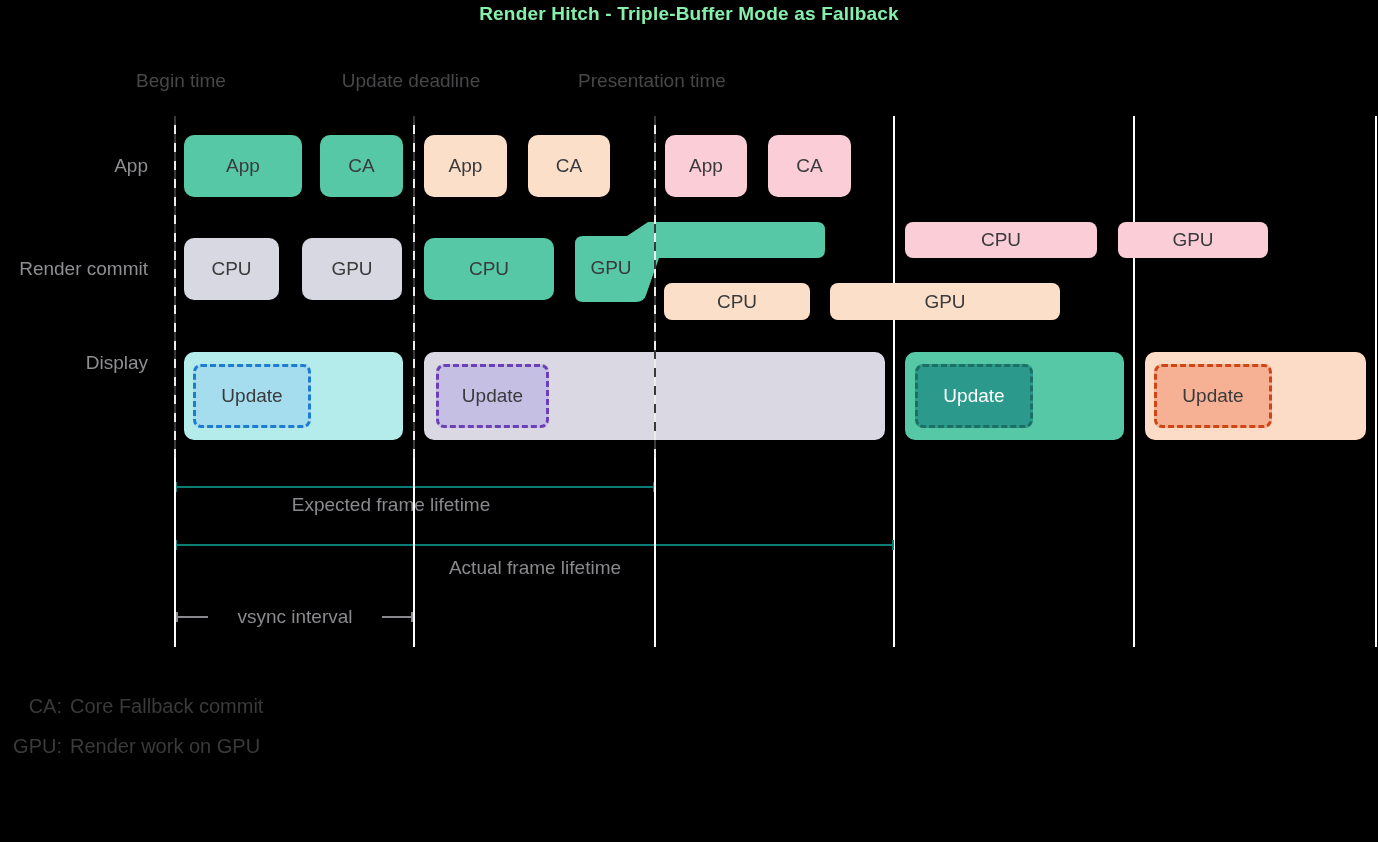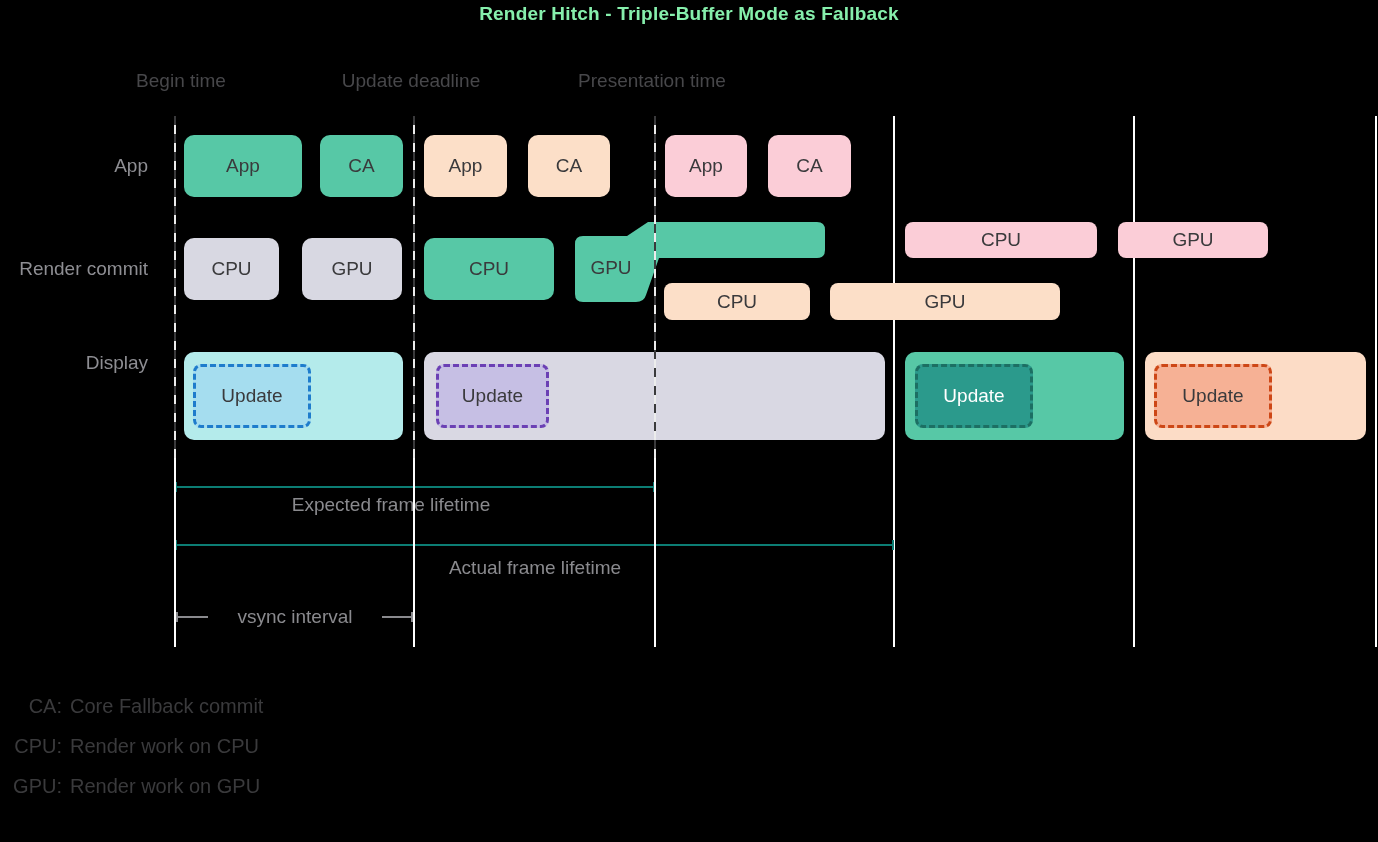--- a/index.html
+++ b/index.html
@@ -140,22 +140,18 @@
   <div class="ann" style="left:295px;top:606px">vsync interval</div>
   <div class="gline" style="left:382px;top:616px;width:29px"></div>
   <div class="gtick" style="left:411px;top:612px"></div>
 
   <div class="legend">
     <div class="lrow">
       <span class="term">CA:</span>
       <span class="desc">Core Fallback commit</span>
     </div>
     <div class="lrow">
-      <span class="term">CPU:</span>
-      <span class="desc">Render work on CPU</span>
-    </div>
-    <div class="lrow">
       <span class="term">GPU:</span>
       <span class="desc">Render work on GPU</span>
     </div>
   </div>
 
 </div>
 
 </body></html>

